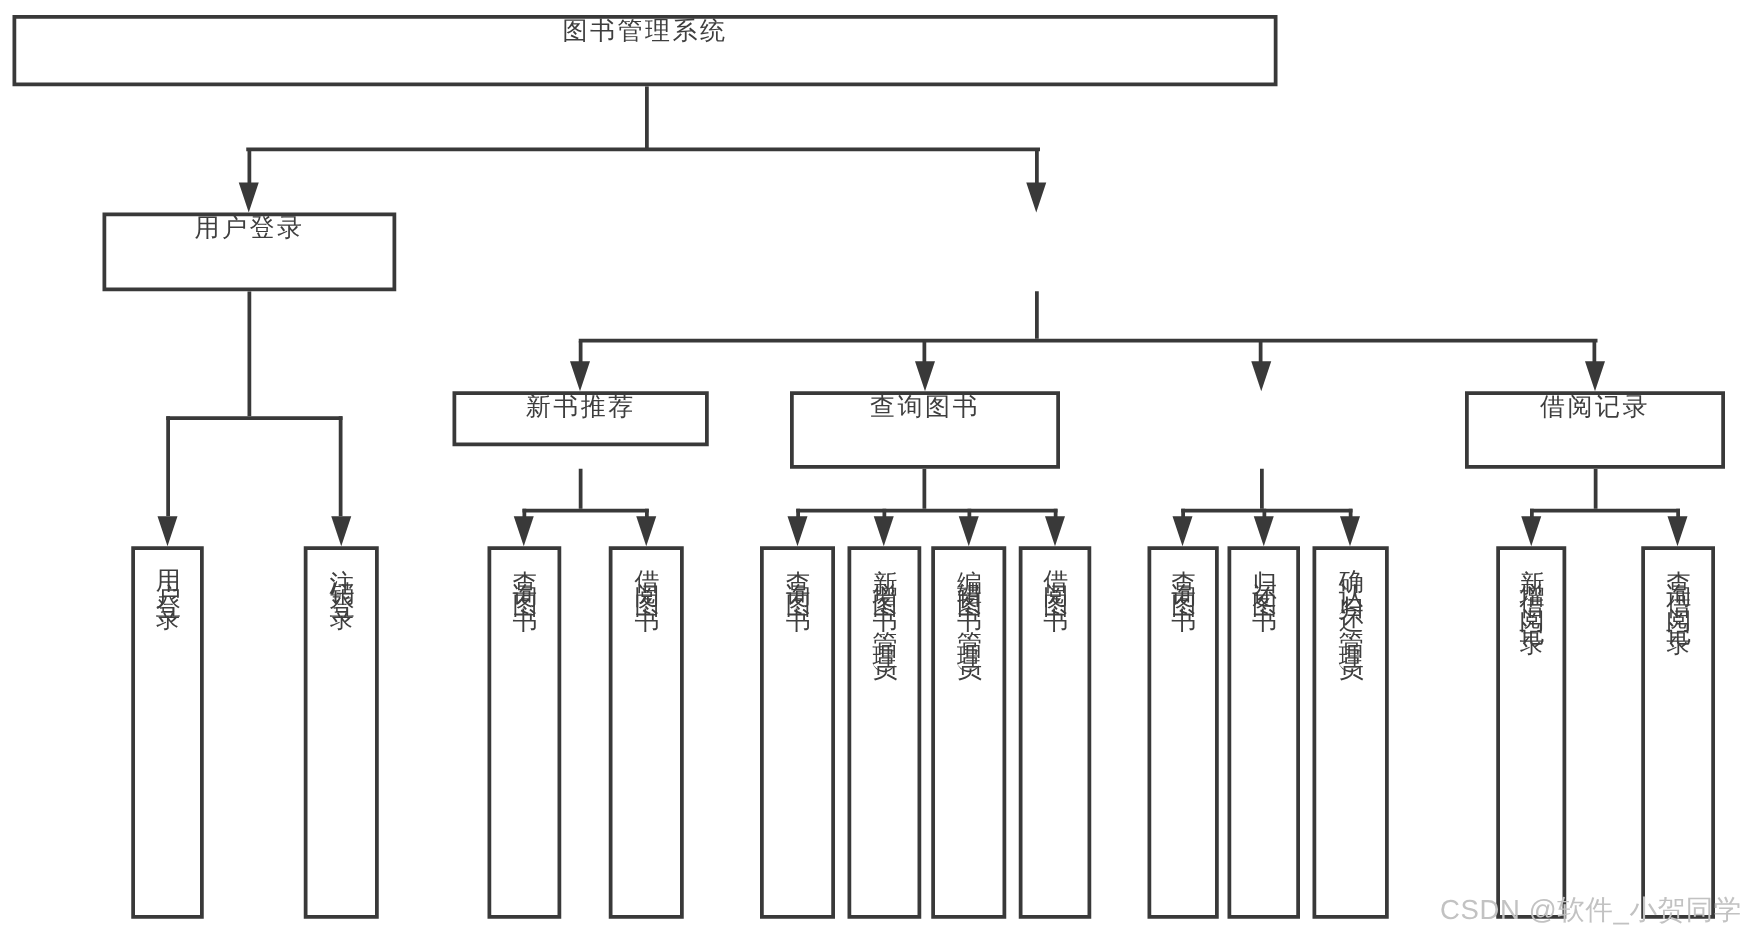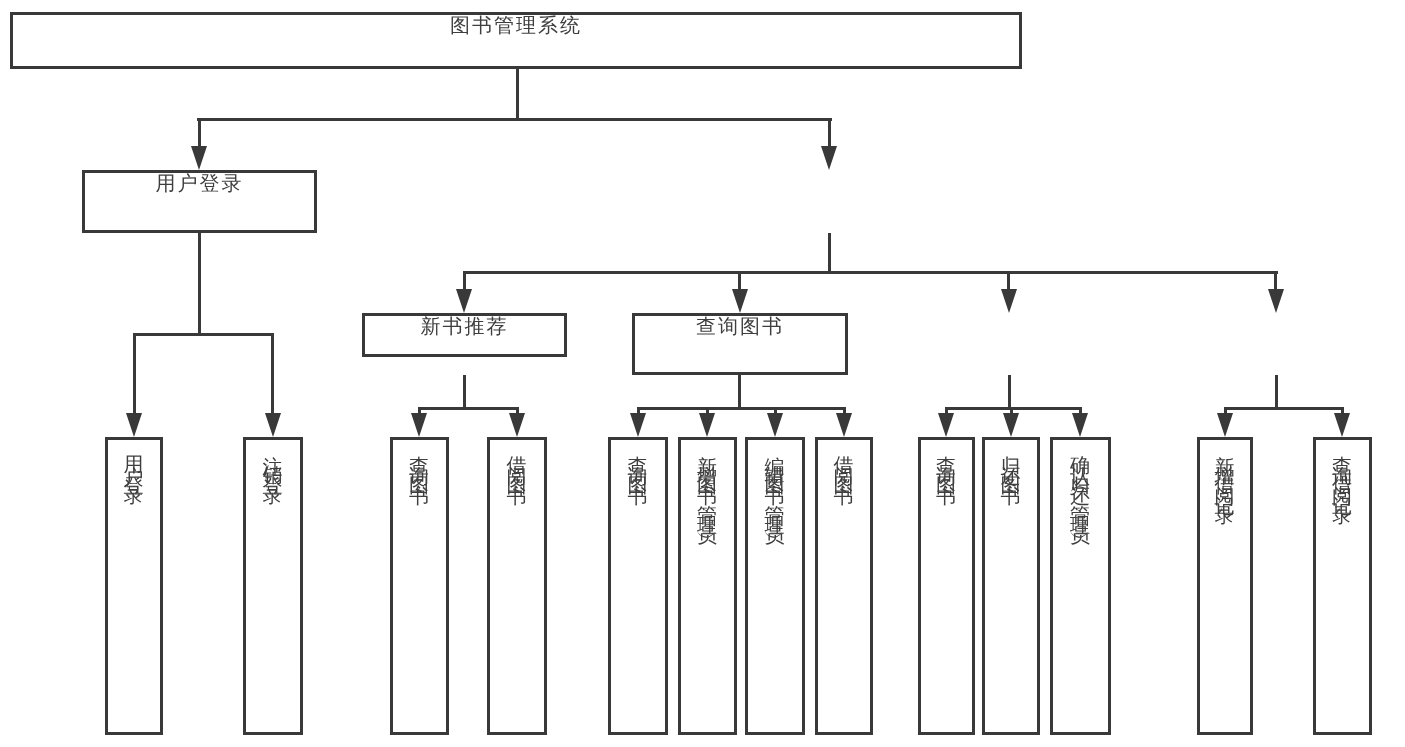--- a/index.html
+++ b/index.html
@@ -39,20 +39,23 @@
 
   <div class="box" style="left:82px;top:170px;width:235px;height:63px">
     <span class="lbl">用户登录</span>
   </div>
 
   <div class="box" style="left:362px;top:313px;width:205px;height:44px">
     <span class="lbl">新书推荐</span>
   </div>
   <div class="box" style="left:632px;top:313px;width:216px;height:62px">
     <span class="lbl">查询图书</span>
+  </div>
+  <div class="box" style="left:1172px;top:313px;width:208px;height:62px">
+    <span class="lbl">借阅记录</span>
   </div>
 
   <div class="box" style="left:105px;top:437px;width:58px;height:298px">
     <span class="vlbl">用户登录</span>
   </div>
   <div class="box" style="left:243px;top:437px;width:60px;height:298px">
     <span class="vlbl">注销登录</span>
   </div>
 
   <div class="box" style="left:390px;top:437px;width:59px;height:298px">
@@ -144,14 +147,15 @@
   <div class="vl" style="left:1079px;top:407px;height:10px"></div>
   <div class="arr" style="left:1072px;top:413px"></div>
 
   <div class="vl" style="left:1275px;top:375px;height:32px"></div>
   <div class="hl" style="left:1224px;top:407px;width:120px"></div>
   <div class="vl" style="left:1224px;top:407px;height:10px"></div>
   <div class="arr" style="left:1217px;top:413px"></div>
   <div class="vl" style="left:1341px;top:407px;height:10px"></div>
   <div class="arr" style="left:1334px;top:413px"></div>
 
+  <div class="wm">CSDN @软件_小贺同学</div>
 
 </div>
 
 </body></html>

